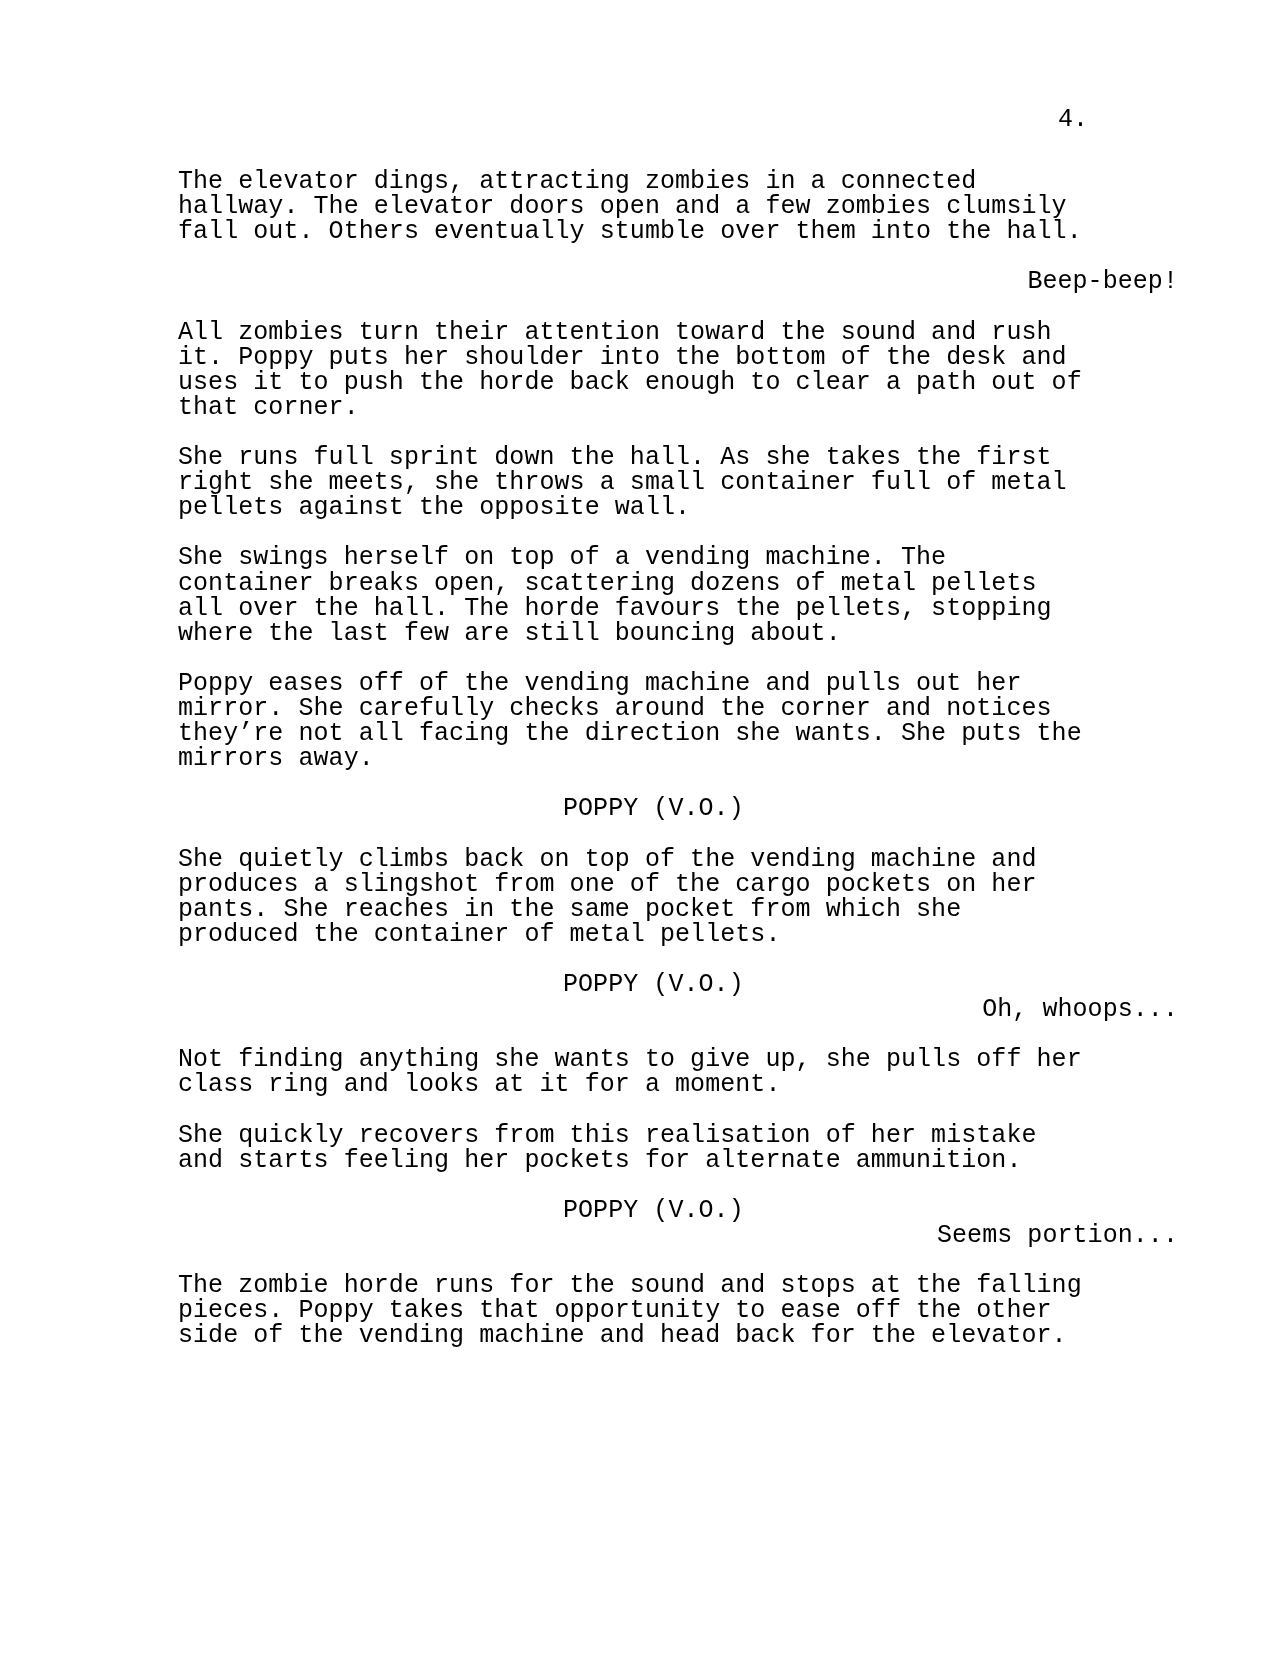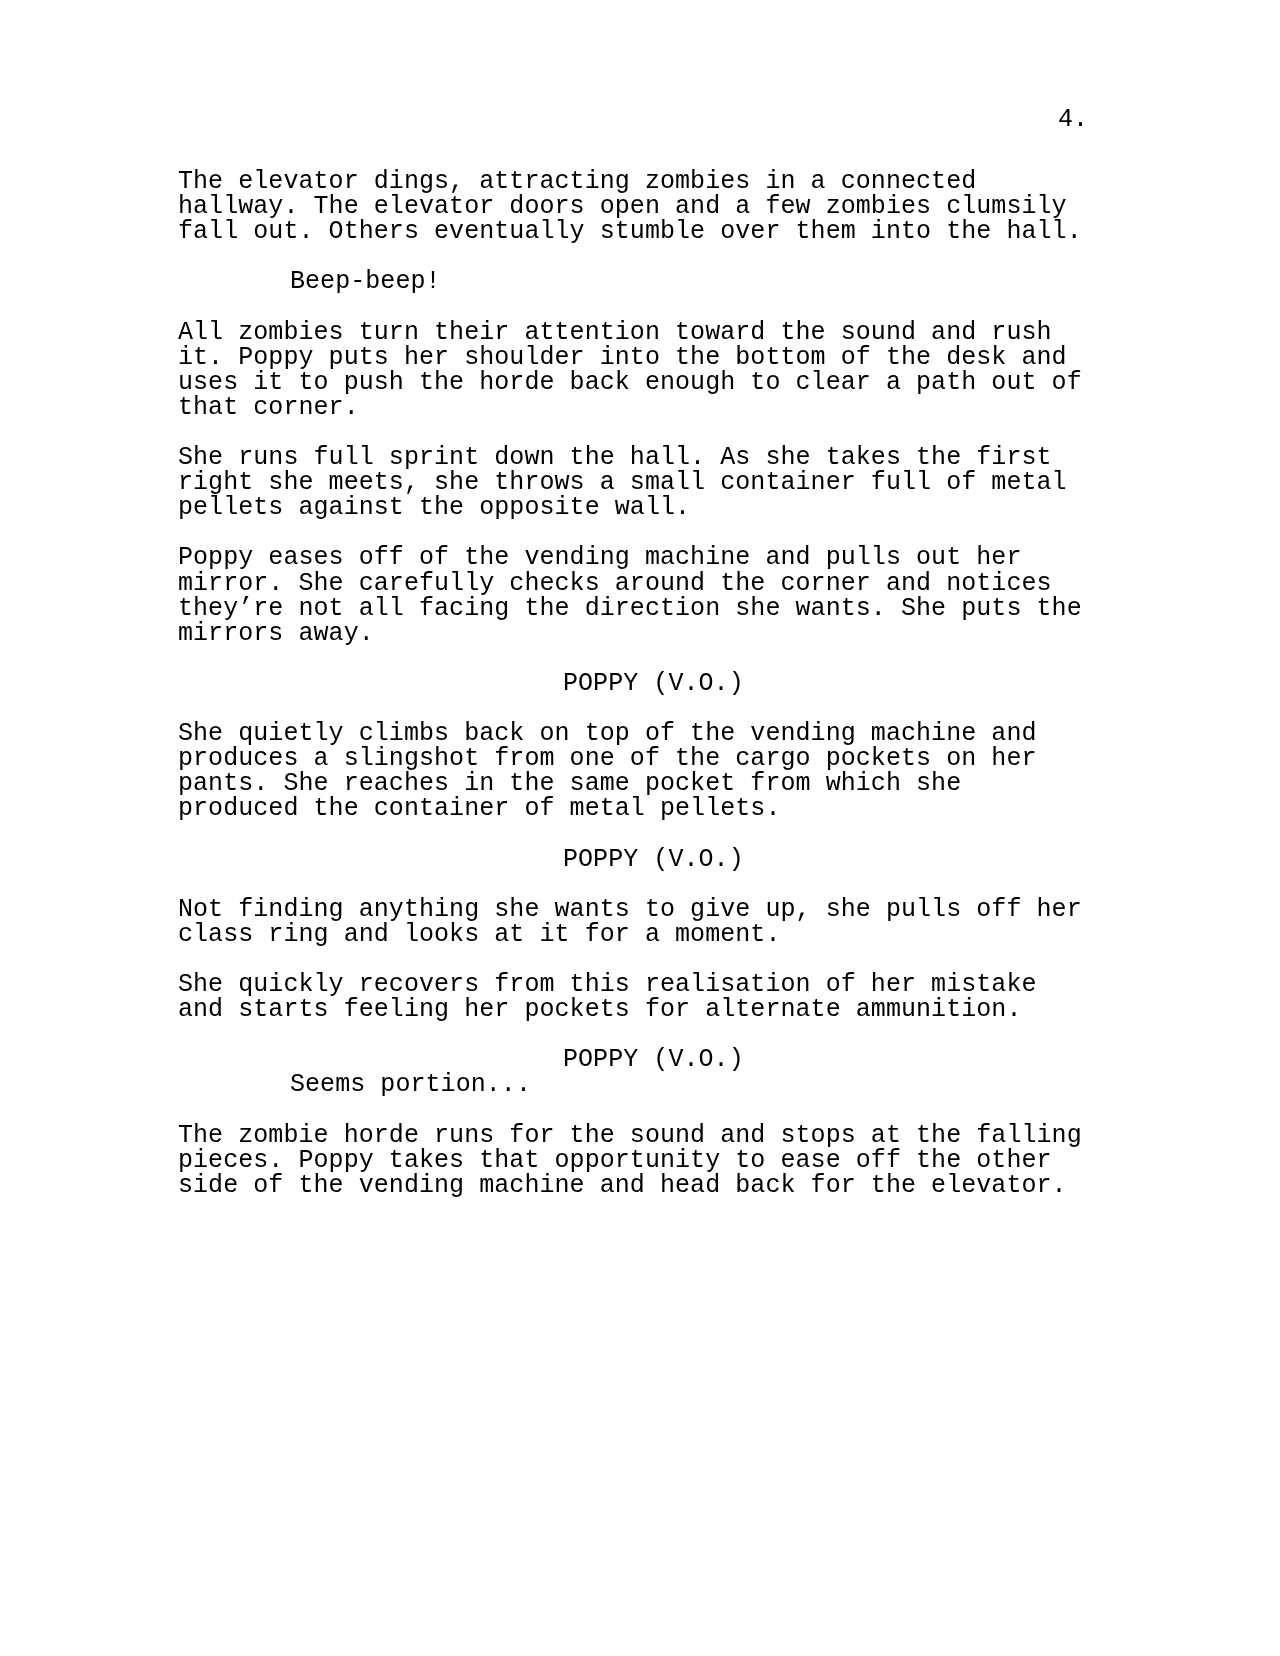--- a/index.html
+++ b/index.html
@@ -32,21 +32,22 @@
     width: 1000px;
   }
   .block + .block {
     margin-top: 25.1px; 
   }
   .action {
     white-space: pre;
   }
   .dialogue-text {
     white-space: pre;
-    margin-left: 112px; 
+    margin-left: 88px; 
+    text-align: right;
   }
   .character {
     white-space: pre;
     margin-left: 385px; 
   }
 </style>
 </head>
 <body>
 
 <div class="sheet">
@@ -65,37 +66,42 @@
 
     <div class="block action">All zombies turn their attention toward the sound and rush
 it. Poppy puts her shoulder into the bottom of the desk and
 uses it to push the horde back enough to clear a path out of
 that corner.</div>
 
     <div class="block action">She runs full sprint down the hall. As she takes the first
 right she meets, she throws a small container full of metal
 pellets against the opposite wall.</div>
 
+    <div class="block action">She swings herself on top of a vending machine. The
+container breaks open, scattering dozens of metal pellets
+all over the hall. The horde favours the pellets, stopping
+where the last few are still bouncing about.</div>
 
     <div class="block action">Poppy eases off of the vending machine and pulls out her
 mirror. She carefully checks around the corner and notices
 they’re not all facing the direction she wants. She puts the
 mirrors away.</div>
 
     <div class="block">
       <div class="character">POPPY (V.O.)</div>
     </div>
 
     <div class="block action">She quietly climbs back on top of the vending machine and
 produces a slingshot from one of the cargo pockets on her
 pants. She reaches in the same pocket from which she
 produced the container of metal pellets.</div>
 
     <div class="block">
       <div class="character">POPPY (V.O.)</div>
+      <div class="dialogue-text">Oh, whoops...</div>
     </div>
 
     <div class="block action">Not finding anything she wants to give up, she pulls off her
 class ring and looks at it for a moment.</div>
 
     <div class="block action">She quickly recovers from this realisation of her mistake
 and starts feeling her pockets for alternate ammunition.</div>
 
     <div class="block">
       <div class="character">POPPY (V.O.)</div>

